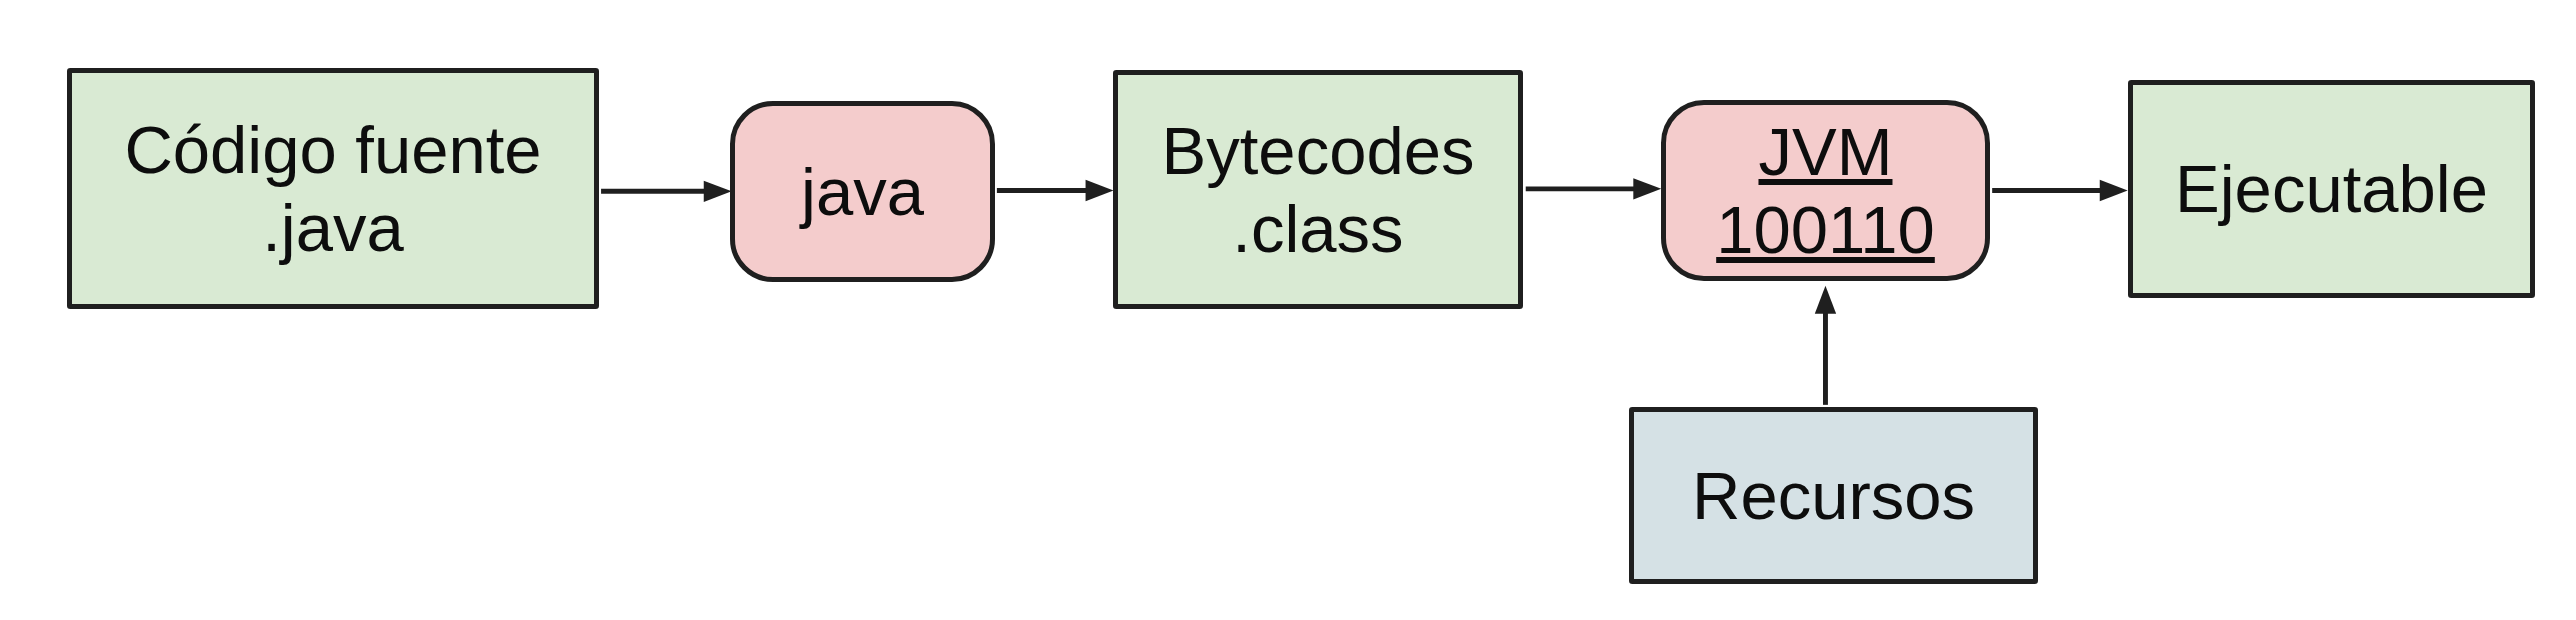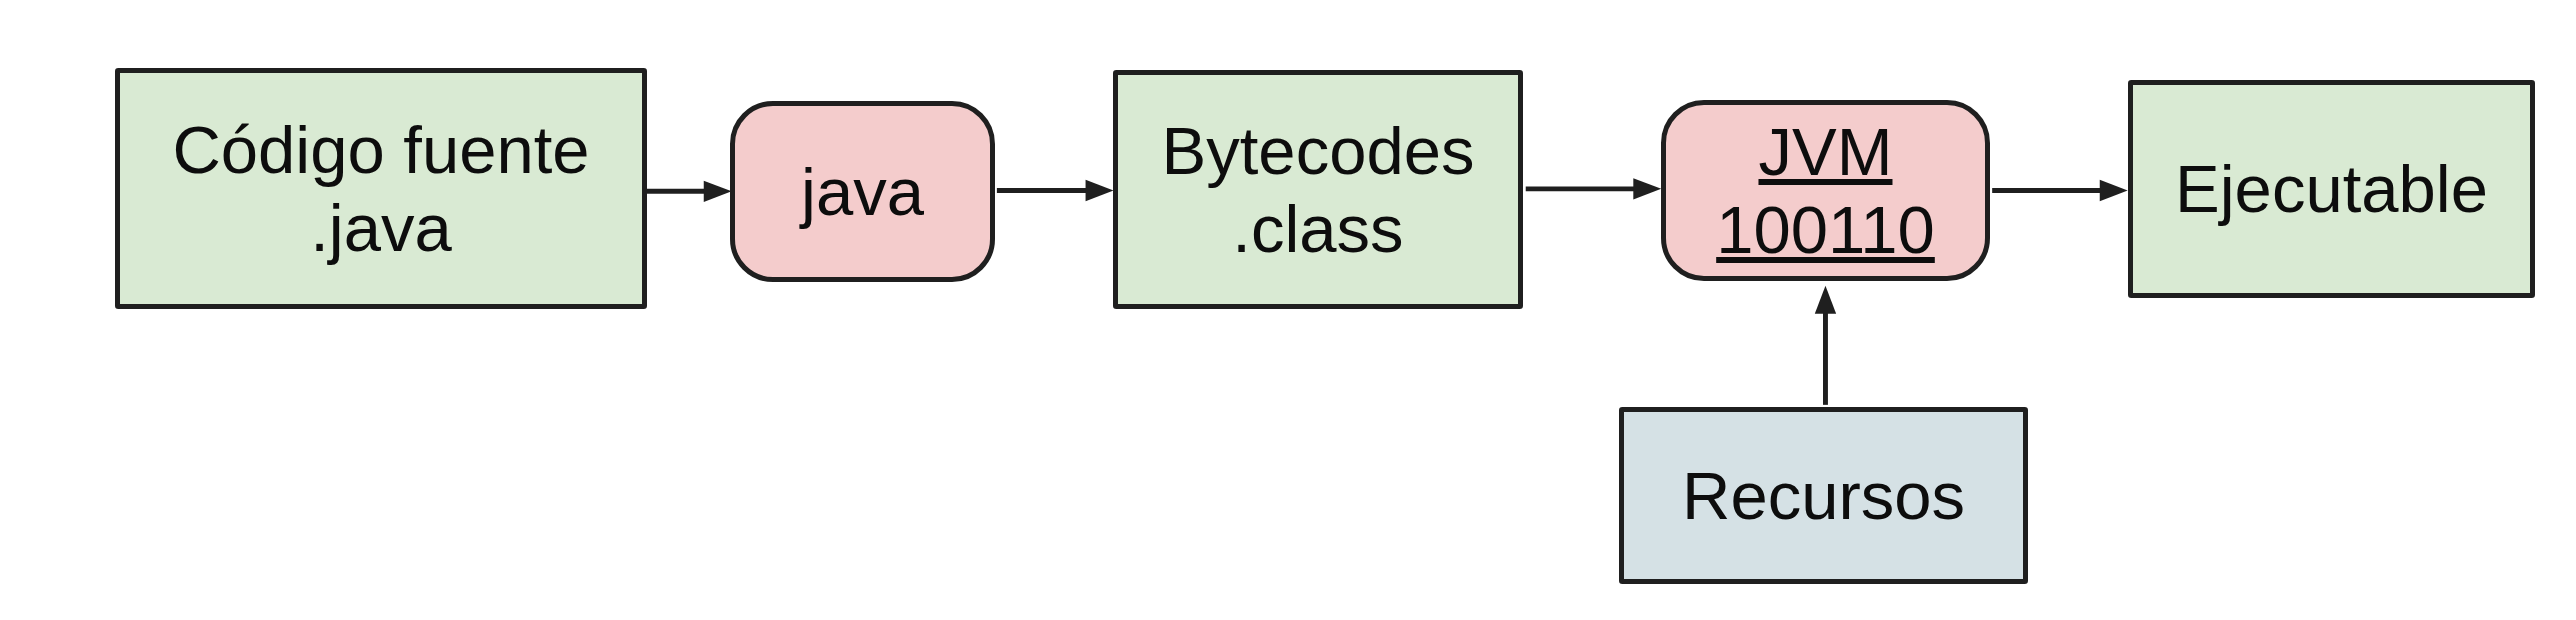--- a/index.html
+++ b/index.html
@@ -25,24 +25,24 @@
     border: 5px solid var(--border, #1f1f1f);
     color: var(--text, #0d0d0d);
     font-size: 67px;
     line-height: 1.16;
     white-space: pre-line;
     border-radius: 3.3px;
   }
   .node.rounded { border-radius: 43px; }
   .node.green { background: var(--green, #d9ead3); }
   .node.pink  { background: var(--pink,  #f4cccc); }
-  .node.blue  { background: var(--blue,  #d5e1e5); }
+  .node.blue  { background: var(--blue,  #d5e1e5); margin-left: 10px; }
 
   
-  .n-source      { left: 67px;   top: 68px;  width: 532px; height: 241px; margin-left: 48px; }
+  .n-source      { left: 67px;   top: 68px;  width: 532px; height: 241px; }
   .n-javac       { left: 730px;  top: 101px; width: 265px; height: 181px; }
   .n-bytecodes   { left: 1113px; top: 70px;  width: 410px; height: 239px; }
   .n-jvm         { left: 1661px; top: 100px; width: 329px; height: 181px; text-decoration: underline; }
   .n-ejecutable  { left: 2128px; top: 80px;  width: 407px; height: 218px; }
   .n-recursos    { left: 1619px; top: 407px; width: 409px; height: 177px; }
 
   svg.arrows {
     position: absolute;
     left: 0; top: 0;
     width: 2576px;

